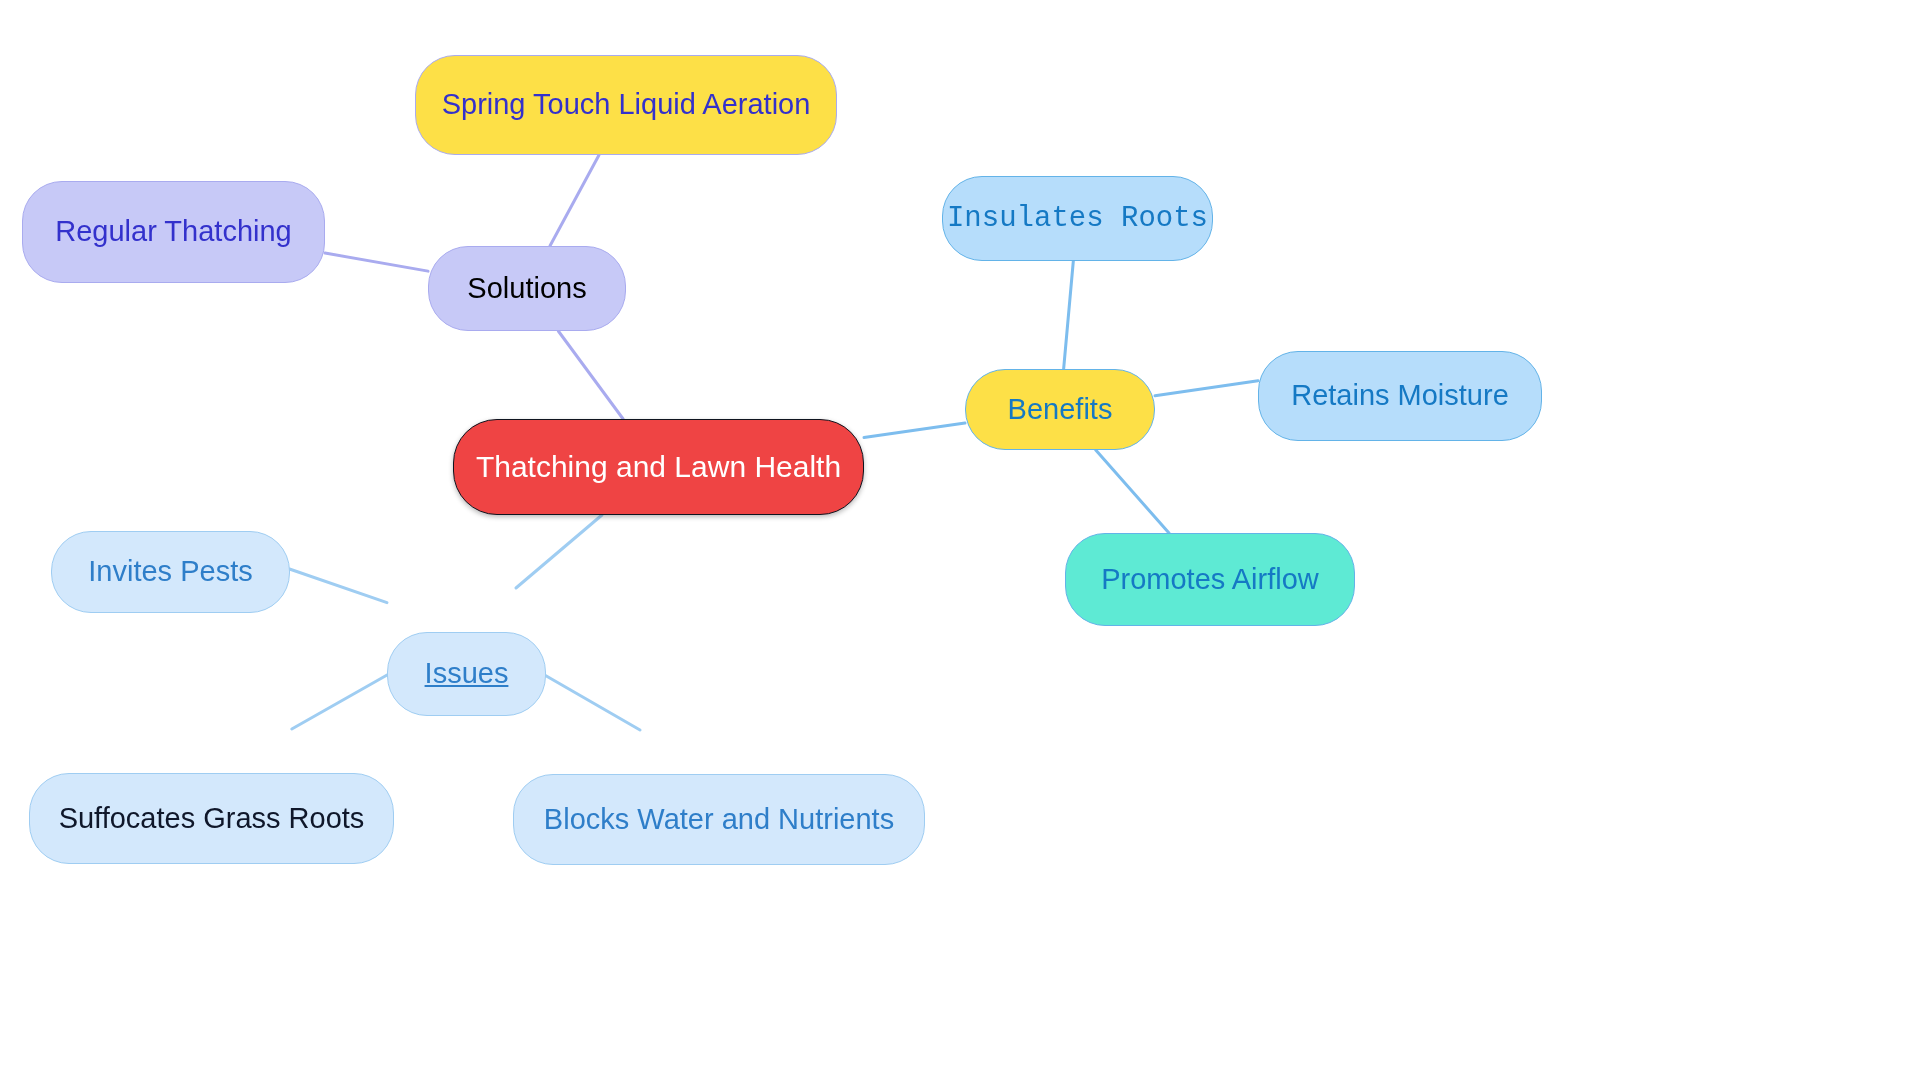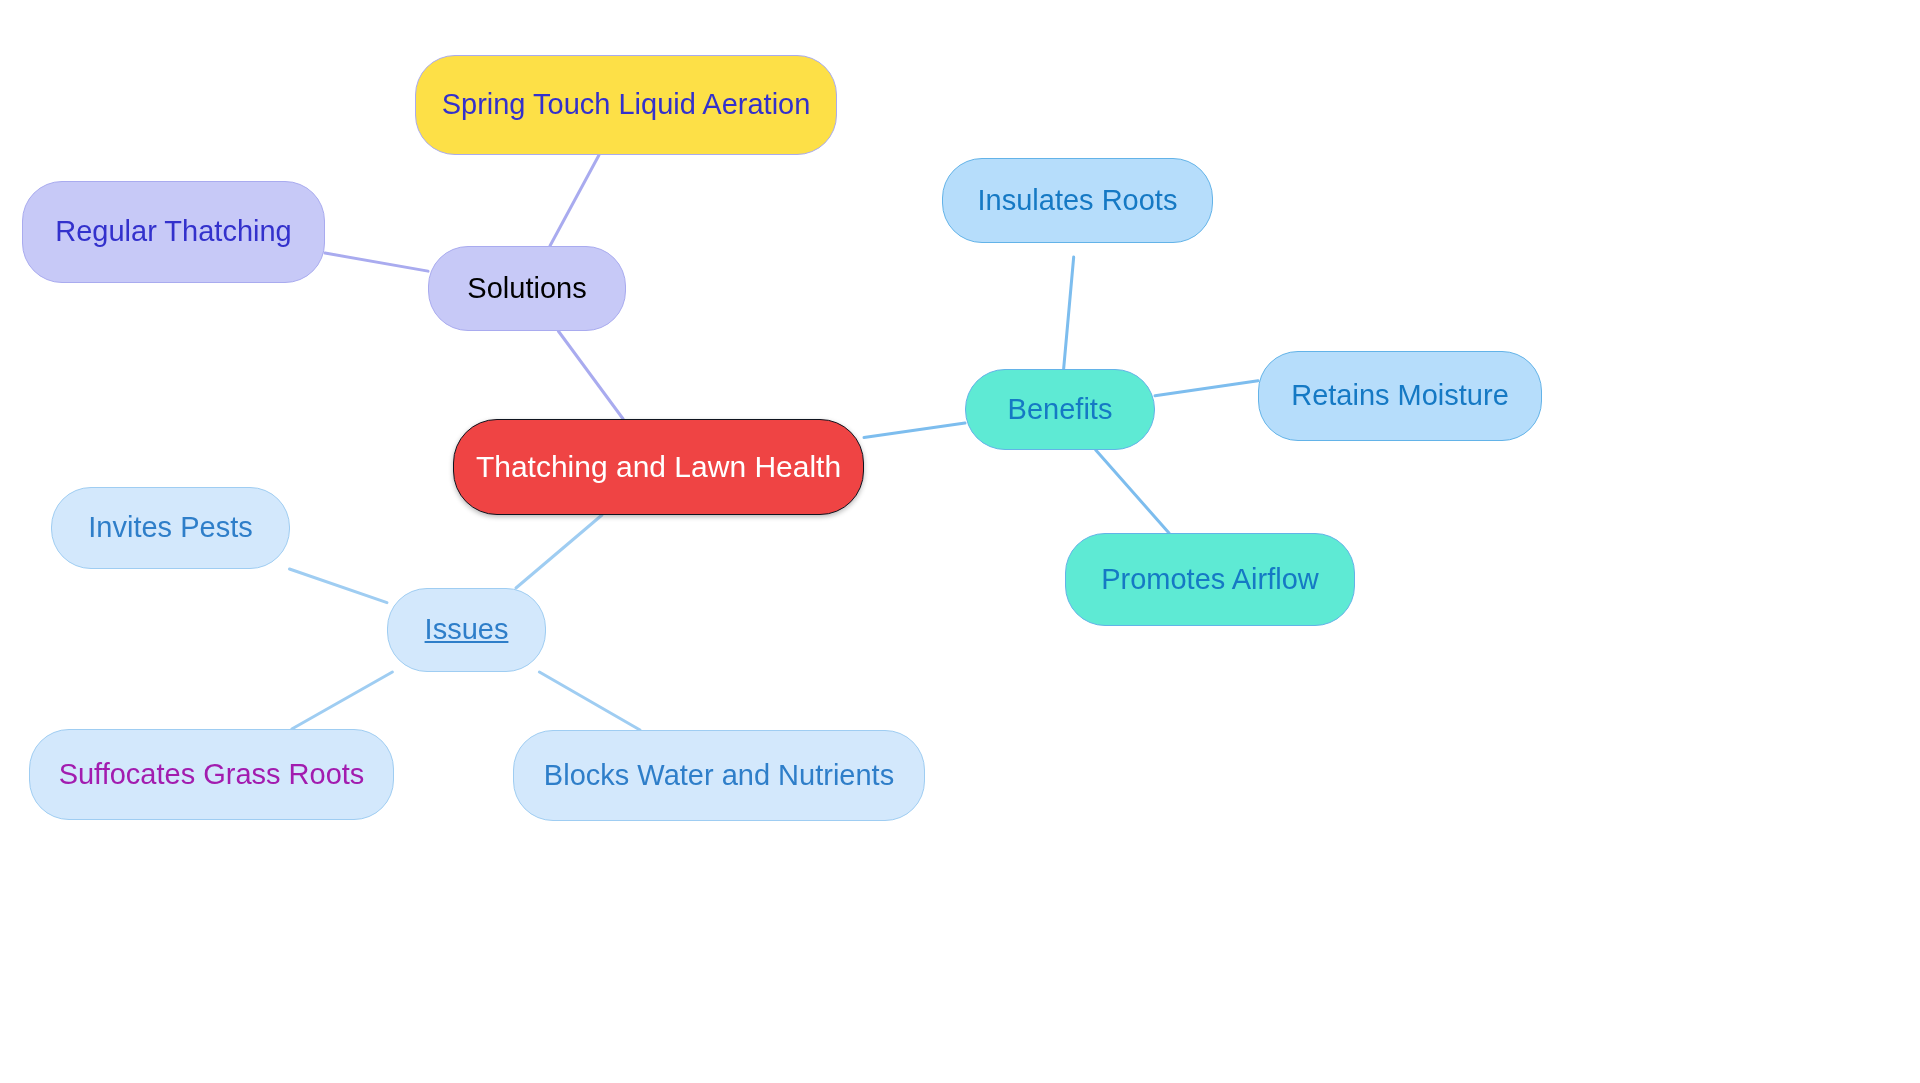--- a/index.html
+++ b/index.html
@@ -74,20 +74,21 @@
     border-radius: 40px;
     font-size: 29px;
   }
   
   .lblue {
     background: #d3e8fc;
     border-color: #9fcdf2;
     color: #2e7ec9;
     border-radius: 40px;
     font-size: 29px;
+    margin-top: 44px;
   }
 </style>
 </head>
 <body>
 
 <div id="canvas">
 
   <svg id="edges" viewBox="0 0 1920 1083" xmlns="http://www.w3.org/2000/svg">
       <line x1="623.1386554621848" y1="419" x2="558.3095238095239" y2="331" stroke="#a9abef" stroke-width="3" stroke-linecap="round"></line>
       <line x1="549.9291553133515" y1="246" x2="599.0245231607629" y2="155" stroke="#a9abef" stroke-width="3" stroke-linecap="round"></line>
@@ -111,45 +112,45 @@
   </div>
 
   <div class="node purple-child" id="n-spring_touch" style="left: 415px; top: 55px; width: 422px; height: 100px; background: #fde047; border-color: rgb(169, 171, 239); color: rgb(51, 49, 204);">
     <span class="node-label">Spring Touch Liquid Aeration</span>
   </div>
 
   <div class="node purple-child" id="n-regular_thatching" style="left: 22px; top: 181px; width: 303px; height: 102px; background: rgb(199, 201, 247); border-color: rgb(169, 171, 239); color: rgb(51, 49, 204);">
     <span class="node-label">Regular Thatching</span>
   </div>
 
-  <div class="node blue" id="n-benefits" style="left: 965px; top: 369px; width: 190px; height: 81px; background: #5eead4; border-color: rgb(99, 179, 232); color: rgb(21, 121, 196);">
+  <div class="node blue" id="n-benefits" style="left: 965px; top: 369px; width: 190px; height: 81px; background: #fde047; border-color: rgb(99, 179, 232); color: rgb(21, 121, 196);">
     <span class="node-label">Benefits</span>
   </div>
 
-  <div class="node blue" id="n-insulates_roots" style="left: 942px; top: 158px; width: 271px; height: 85px; background: rgb(182, 221, 251); border-color: rgb(99, 179, 232); color: rgb(21, 121, 196);">
+  <div class="node blue" id="n-insulates_roots" style="left: 942px; top: 176px; width: 271px; height: 85px; background: rgb(182, 221, 251); border-color: rgb(99, 179, 232); color: rgb(21, 121, 196); font-family: Liberation Mono, monospace;">
     <span class="node-label">Insulates Roots</span>
   </div>
 
   <div class="node blue" id="n-retains_moisture" style="left: 1258px; top: 315px; width: 284px; height: 90px; background: rgb(182, 221, 251); border-color: rgb(99, 179, 232); color: rgb(21, 121, 196); margin-top: 36px;">
     <span class="node-label">Retains Moisture</span>
   </div>
 
   <div class="node blue" id="n-promotes_airflow" style="left: 1065px; top: 533px; width: 290px; height: 93px; background: #5eead4; border-color: rgb(99, 179, 232); color: rgb(21, 121, 196);">
     <span class="node-label">Promotes Airflow</span>
   </div>
 
   <div class="node lblue" id="n-issues" style="left: 387px; top: 588px; width: 159px; height: 84px; background: rgb(211, 232, 252); border-color: rgb(159, 205, 242); color: rgb(46, 126, 201); text-decoration: underline;">
     <span class="node-label">Issues</span>
   </div>
 
   <div class="node lblue" id="n-invites_pests" style="left: 51px; top: 487px; width: 239px; height: 82px; background: rgb(211, 232, 252); border-color: rgb(159, 205, 242); color: rgb(46, 126, 201);">
     <span class="node-label">Invites Pests</span>
   </div>
 
-  <div class="node lblue" id="n-suffocates_grass_roots" style="left: 29px; top: 729px; width: 365px; height: 91px; background: rgb(211, 232, 252); border-color: rgb(159, 205, 242); color: #a21caf;">
+  <div class="node lblue" id="n-suffocates_grass_roots" style="left: 29px; top: 729px; width: 365px; height: 91px; background: rgb(211, 232, 252); border-color: rgb(159, 205, 242); color: #0f172a;">
     <span class="node-label">Suffocates Grass Roots</span>
   </div>
 
   <div class="node lblue" id="n-blocks_water" style="left: 513px; top: 730px; width: 412px; height: 91px; background: rgb(211, 232, 252); border-color: rgb(159, 205, 242); color: rgb(46, 126, 201);">
     <span class="node-label">Blocks Water and Nutrients</span>
   </div>
 
 </div>
 
 </body></html>

